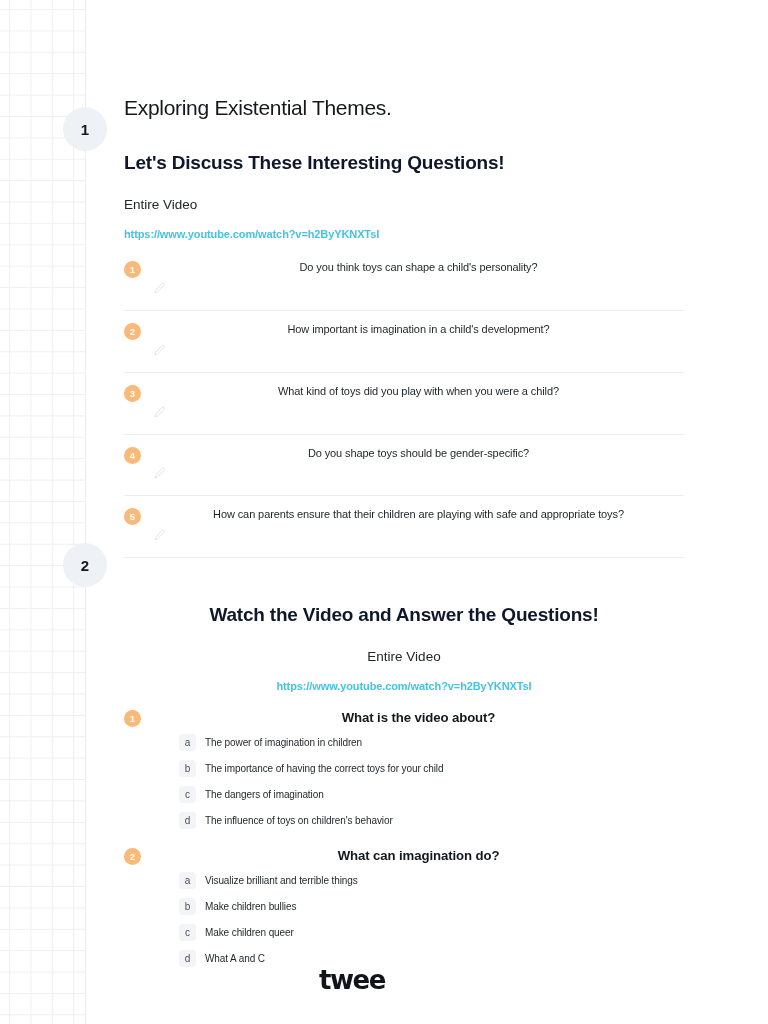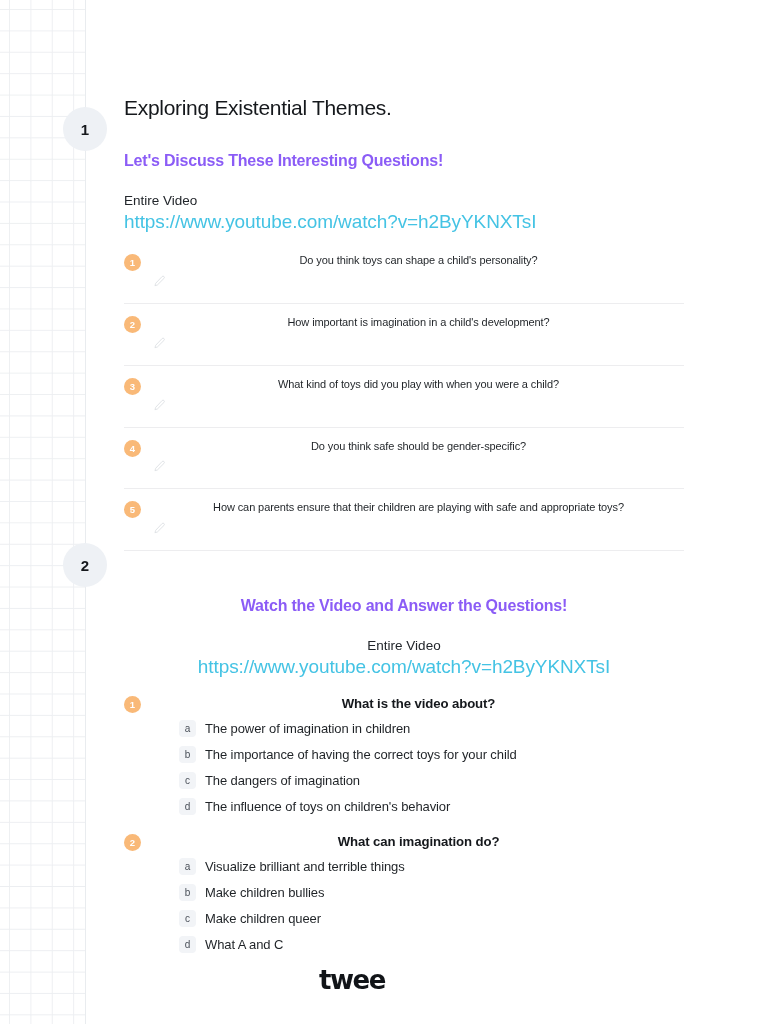--- a/index.html
+++ b/index.html
@@ -81,39 +81,40 @@
     justify-content: center;
     font-size: 15px;
     font-weight: bold;
     color: #15181c;
   }
 
   .section { margin-top: 32px; }
   .section-2 { margin-top: 46px; text-align: center; }
 
   .section-title {
-    font-size: 16px;
+    font-size: 19px;
     font-weight: bold;
     letter-spacing: -0.2px;
-    color: #8b5cf6;
+    color: #0f172a;
   }
 
   .video-label {
     font-size: 13.5px;
     color: #22262b;
     margin-top: 23px;
   }
 
   .video-link {
     display: block;
-    font-size: 19px;
+    font-size: 11px;
     color: #44c3e4;
     text-decoration: none;
-    margin-top: 3px;
+    margin-top: 16px;
     letter-spacing: -0.1px;
+    font-weight: bold;
   }
 
   
   .q-list { margin-top: 20px; }
 
   .q-item {
     position: relative;
     padding-left: 29px;
     padding-bottom: 9px;
     margin-bottom: 11px;
@@ -195,21 +196,21 @@
     color: #4a5059;
     font-size: 10px;
     display: flex;
     align-items: center;
     justify-content: center;
     flex: 0 0 auto;
     margin-right: 9px;
   }
 
   .mc-label {
-    font-size: 13px;
+    font-size: 10px;
     color: #1f2327;
     letter-spacing: -0.1px;
   }
 
   
   .footer-logo {
     position: absolute;
     left: 0;
     top: 965px;
     width: 704px;
@@ -273,21 +274,21 @@
           <div class="q-text">What kind of toys did you play with when you were a child?</div>
           <div class="pencil-row">
             <svg class="pencil-icon" width="13" height="13" viewBox="0 0 16 16" fill="none">
               <path d="M11.2 1.9a1.6 1.6 0 0 1 2.3 2.3L5.4 12.3l-3 .9.9-3 7.9-8.3z" stroke="#dcdfe3" stroke-width="1.1" stroke-linejoin="round"></path>
             </svg>
           </div>
         </div>
 
         <div class="q-item">
           <span class="q-num">4</span>
-          <div class="q-text">Do you think safe should be gender-specific?</div>
+          <div class="q-text">Do you shape toys should be gender-specific?</div>
           <div class="pencil-row">
             <svg class="pencil-icon" width="13" height="13" viewBox="0 0 16 16" fill="none">
               <path d="M11.2 1.9a1.6 1.6 0 0 1 2.3 2.3L5.4 12.3l-3 .9.9-3 7.9-8.3z" stroke="#dcdfe3" stroke-width="1.1" stroke-linejoin="round"></path>
             </svg>
           </div>
         </div>
 
         <div class="q-item">
           <span class="q-num">5</span>
           <div class="q-text">How can parents ensure that their children are playing with safe and appropriate toys?</div>

